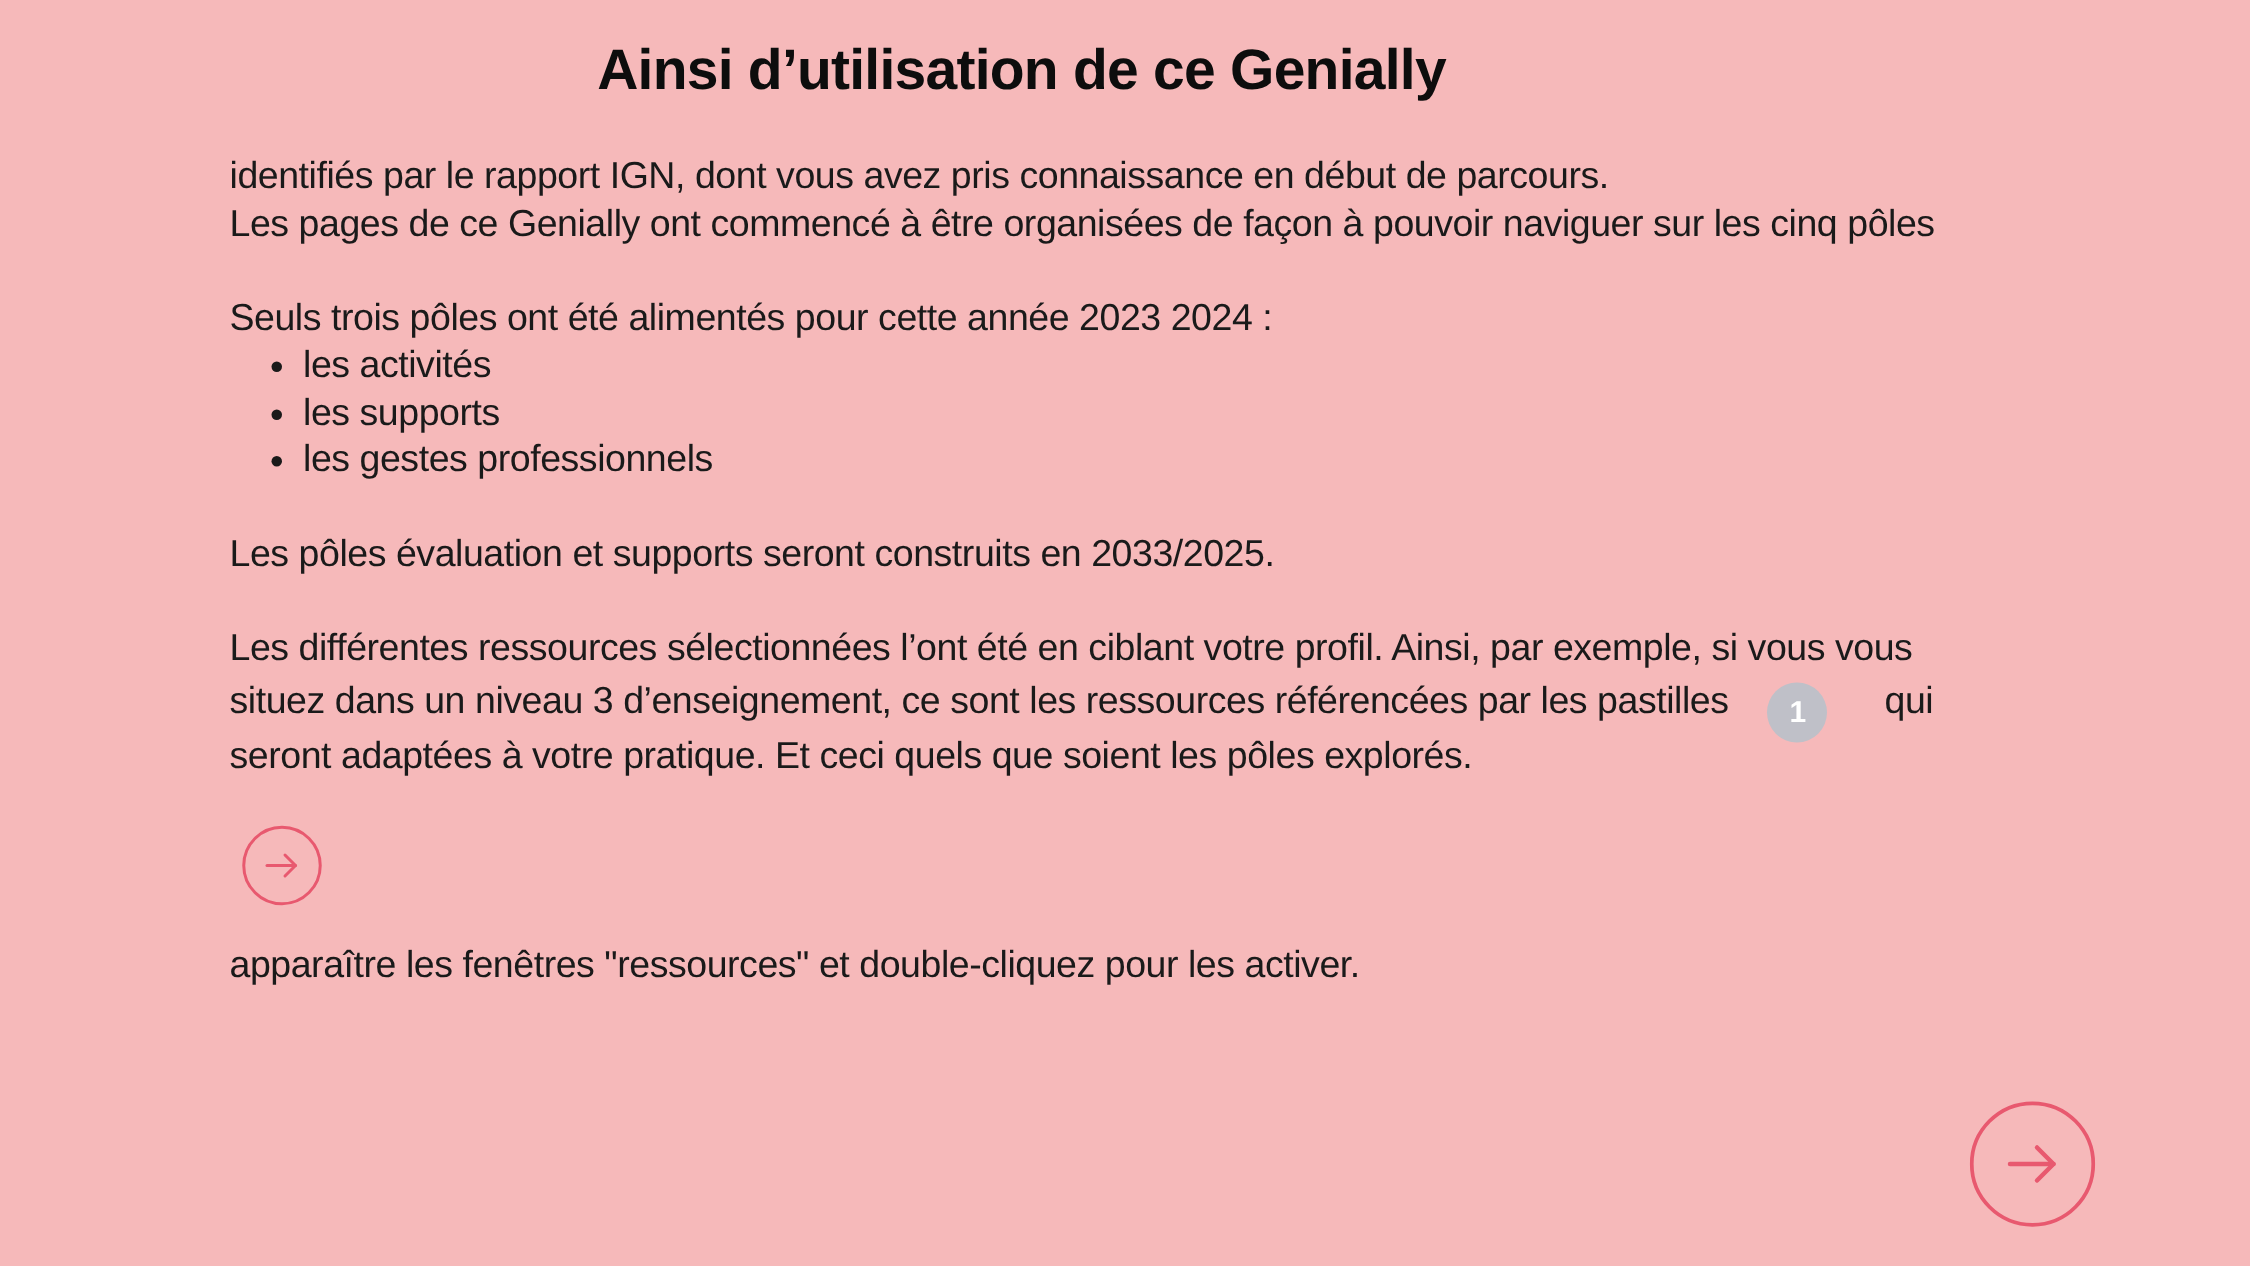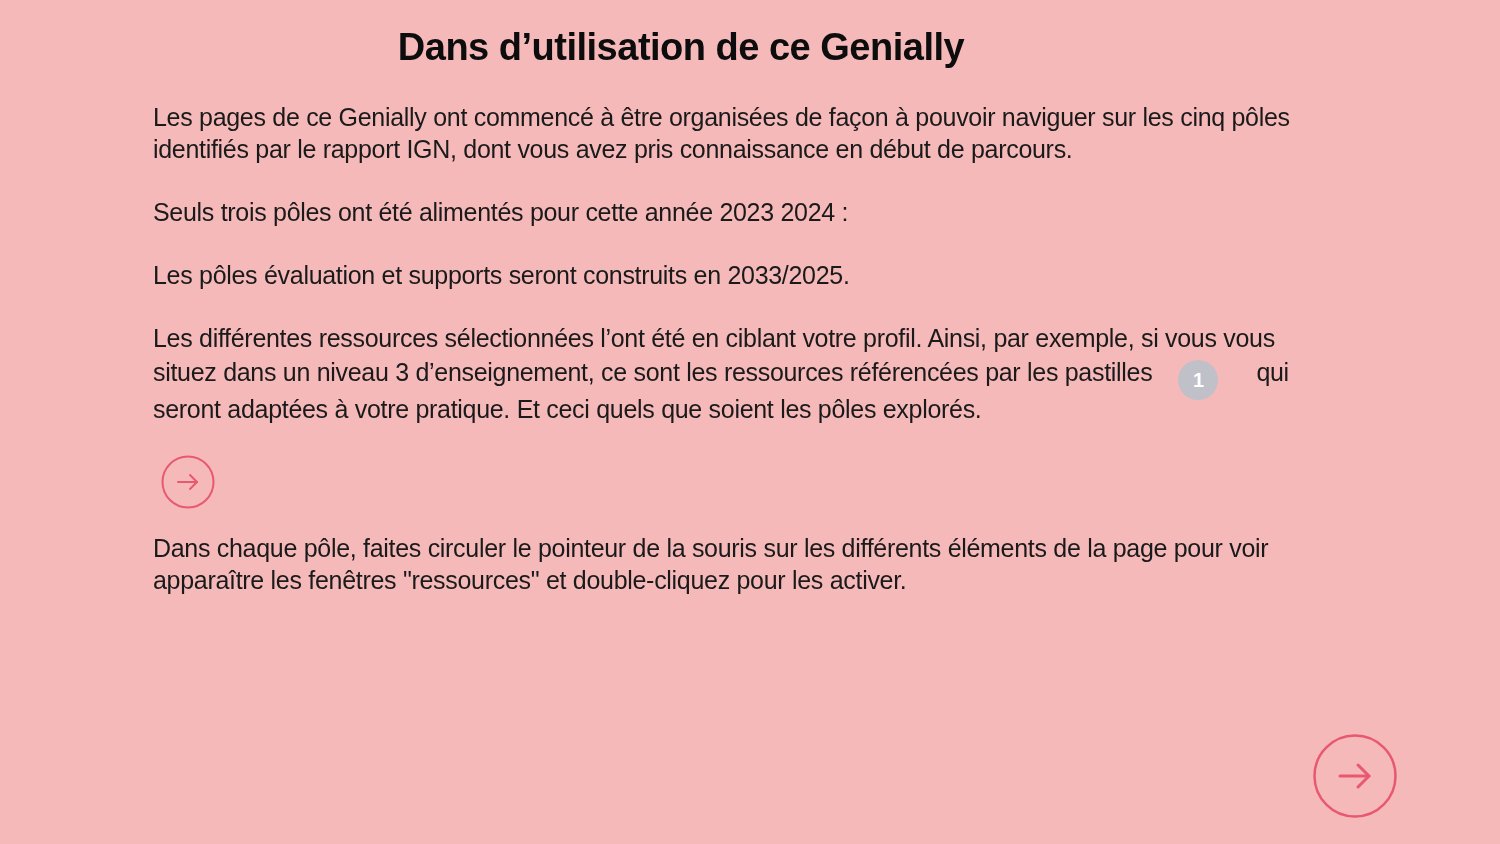--- a/index.html
+++ b/index.html
@@ -38,30 +38,35 @@
     }
     .next-button {
       position: absolute; left: 1313px; top: 734px; width: 84px; height: 84px;
       cursor: pointer;
     }
     svg { display: block; }
   </style>
 </head>
 <body>
 
-<div class="title">Dans d’utilisation de ce Genially</div>
+<div class="title">Ainsi d’utilisation de ce Genially</div>
 
 <div class="content">
   <p class="para">
+    <span class="line">identifiés par le rapport IGN, dont vous avez pris connaissance en début de parcours.</span>
     <span class="line">Les pages de ce Genially ont commencé à être  organisées de façon à pouvoir naviguer sur les cinq pôles</span>
-    <span class="line">identifiés par le rapport IGN, dont vous avez pris connaissance en début de parcours.</span>
   </p>
 
   <div class="para">
     <span class="line">Seuls trois pôles ont été alimentés pour cette année 2023 2024 :</span>
+    <ul>
+      <li>les activités</li>
+      <li>les supports</li>
+      <li>les gestes professionnels</li>
+    </ul>
   </div>
 
   <p class="para">
     <span>Les pôles </span><b>évaluation</b><span> et </span><b>supports</b><span> seront construits en 2033/2025.</span>
   </p>
 
   <p class="para">
     <span class="line">Les différentes ressources sélectionnées l’ont été en ciblant votre profil. Ainsi, par exemple, si vous vous</span>
     <span class="line"><span>situez dans un niveau 3 d’enseignement, ce sont les ressources référencées par les pastilles</span><span class="badge">1</span><span>qui</span></span>
     <span class="line">seront adaptées à votre pratique. Et ceci quels que soient les pôles explorés.</span>
@@ -71,21 +76,20 @@
     <span class="inline-arrow">
       <svg width="54" height="54" viewBox="0 0 54 54">
         <circle cx="27" cy="27" r="25.5" fill="none" stroke="#e8596f" stroke-width="2"></circle>
         <line x1="17" y1="27" x2="36" y2="27" stroke="#e8596f" stroke-width="2" stroke-linecap="round"></line>
         <polyline points="29,20 36,27 29,34" fill="none" stroke="#e8596f" stroke-width="2" stroke-linecap="round" stroke-linejoin="round"></polyline>
       </svg>
     </span>
   </p>
 
   <p class="para">
-    <span class="line">Dans chaque pôle, faites circuler le pointeur de la souris sur les différents éléments de la page pour voir</span>
     <span class="line">apparaître les fenêtres "ressources" et double-cliquez pour les activer.</span>
   </p>
 </div>
 
 <div class="next-button">
   <svg width="84" height="84" viewBox="0 0 84 84">
     <circle cx="42" cy="42" r="40.5" fill="none" stroke="#e8596f" stroke-width="2.5"></circle>
     <line x1="27" y1="42" x2="56" y2="42" stroke="#e8596f" stroke-width="3" stroke-linecap="round"></line>
     <polyline points="45,31 56,42 45,53" fill="none" stroke="#e8596f" stroke-width="3" stroke-linecap="round" stroke-linejoin="round"></polyline>
   </svg>

